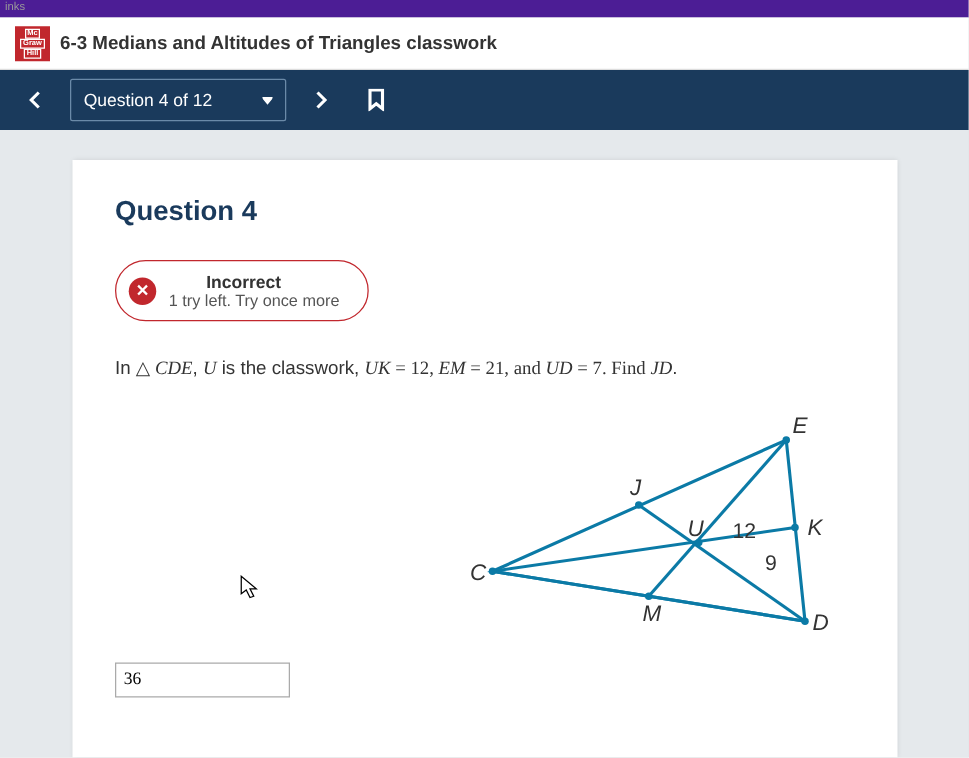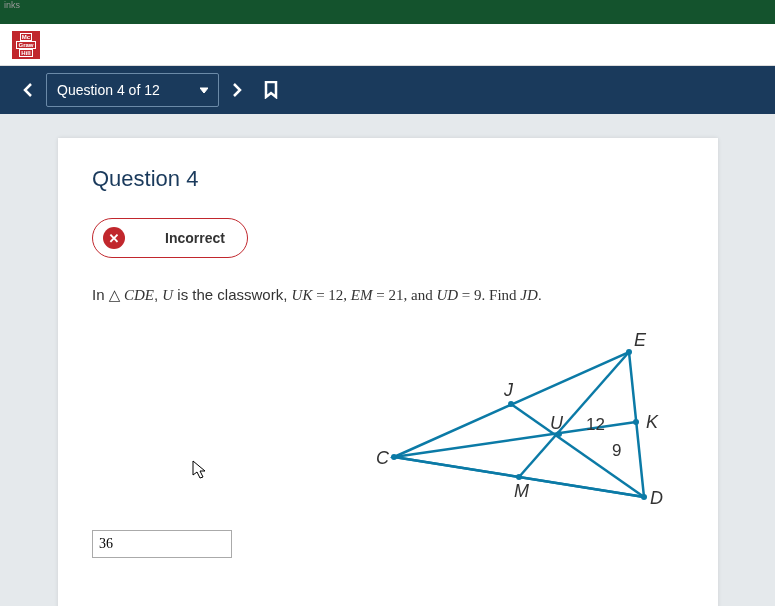--- a/index.html
+++ b/index.html
@@ -1,29 +1,29 @@
 <!DOCTYPE html>
 <html><head>
 <meta charset="utf-8">
 <style>
 * { margin:0; padding:0; box-sizing:border-box; font-family:Arial,Helvetica,sans-serif; }
 body { background:#d8dde0; width:775px; height:606px; overflow:hidden; }
-.top-strip { height:24px; background:#14532d; color:#999; font-size:9px; padding-left:4px; }
+.top-strip { height:14px; background:#4c1d95; color:#999; font-size:9px; padding-left:4px; }
 .title-bar { background:#fff; height:42px; display:flex; align-items:center; padding:0 12px; gap:8px; border-bottom:1px solid #ddd;}
 .logo { width:28px; height:28px; background:#c1272d; display:flex; flex-direction:column; justify-content:center; align-items:center; font-size:6px; font-weight:bold; color:#fff; line-height:1;}
 .logo div { border:1px solid #fff; padding:0 1px; }
 .title-text { font-weight:bold; font-size:15px; color:#333; }
-.nav-bar { background:#1a3a5c; height:48px; display:flex; align-items:center; padding:0 12px; gap:2px;}
+.nav-bar { background:#1a3a5c; height:48px; display:flex; align-items:center; padding:0 12px; gap:12px;}
 .nav-btn { background:transparent; border:none; color:#fff; width:32px; height:32px; display:flex; align-items:center; justify-content:center; cursor:pointer; }
 .nav-btn svg { stroke:#fff; fill:none; stroke-width:2.5; }
 .q-select { border:1px solid #6b8aa8; background:#1a3a5c; color:#fff; height:34px; padding:0 10px; display:flex; align-items:center; gap:40px; font-size:14px; cursor:pointer; border-radius:2px;}
 .q-select svg { stroke:#fff; fill:#fff; }
 .content-wrap { padding:24px 0 0 58px; background:#e5e9ec; height:calc(100% - 104px);}
 .content { background:#fff; width:660px; height:100%; padding:28px 34px; box-shadow:0 0 4px rgba(0,0,0,0.1);}
-.q-heading { font-size:22px; font-weight:normal; color:#1a3a5c; margin-bottom:26px;}
+.q-heading { font-size:22px; font-weight:bold; color:#1a3a5c; margin-bottom:26px;}
 .status-pill { display:inline-flex; align-items:center; gap:10px; border:1.5px solid #c1272d; border-radius:30px; padding:8px 22px 8px 10px; margin-bottom:28px;}
 .x-circle { width:22px; height:22px; border-radius:50%; background:#c1272d; color:#fff; display:flex; align-items:center; justify-content:center; font-weight:bold; font-size:13px;}
 .status-text .line1 { font-weight:bold; font-size:14px; color:#333;margin-left:30px;}
 .status-text .line2 { font-size:13px; color:#555;}
 .prompt { font-size:15px; color:#333; margin-bottom:18px;}
 .prompt .serif { font-family:'Times New Roman',serif; font-style:italic;text-align:right;}
 .prompt .serifn { font-family:'Times New Roman',serif;}
 .diagram-area { height:200px; position:relative; }
 .diagram-svg { position:absolute; right:10px; top:0; }
 .answer-row { display:flex; align-items:flex-end; margin-top:8px;}
@@ -34,20 +34,21 @@
 <body>
 
 <div class="top-strip">inks</div>
 
 <div class="title-bar">
   <div class="logo">
     <div>Mc</div>
       <div>Graw</div>
       <div>Hill</div>
   </div>
+  <div class="title-text">6-3 Medians and Altitudes of Triangles classwork</div>
 </div>
 
 <div class="nav-bar">
   <button class="nav-btn">
     <svg width="16" height="16" viewBox="0 0 16 16">
         <polyline points="11,2 5,8 11,14"></polyline>
       </svg>
   </button>
   <div class="q-select">
     <span>Question 4 of 12</span>
@@ -68,25 +69,26 @@
 </div>
 
 <div class="content-wrap">
   <div class="content">
     <div class="q-heading">Question 4</div>
 
     <div class="status-pill">
       <div class="x-circle">✕</div>
       <div class="status-text">
         <div class="line1">Incorrect</div>
+        <div class="line2">1 try left. Try once more</div>
       </div>
     </div>
 
     <div class="prompt">
-      <span>In </span><span class="serifn">△ </span><span class="serif">CDE</span><span>, </span><span class="serif">U</span><span> is the classwork, </span><span class="serif">UK</span><span class="serifn"> = 12, </span><span class="serif">EM</span><span class="serifn"> = 21, and </span><span class="serif">UD</span><span class="serifn"> = 9. Find </span><span class="serif">JD</span><span>.</span>
+      <span>In </span><span class="serifn">△ </span><span class="serif">CDE</span><span>, </span><span class="serif">U</span><span> is the classwork, </span><span class="serif">UK</span><span class="serifn"> = 12, </span><span class="serif">EM</span><span class="serifn"> = 21, and </span><span class="serif">UD</span><span class="serifn"> = 7. Find </span><span class="serif">JD</span><span>.</span>
     </div>
 
     <div class="diagram-area">
       <svg class="diagram-svg" width="310" height="200" viewBox="0 0 310 200">
         <g stroke="#0b7aa6" stroke-width="2.5" fill="none">
           <polygon points="30,135 265,30 280,175"></polygon>
           <line x1="30" y1="135" x2="272" y2="100"></line>
           <line x1="265" y1="30" x2="155" y2="155"></line>
           <line x1="30" y1="135" x2="280" y2="175"></line>
           <line x1="147" y1="82" x2="280" y2="175"></line>

